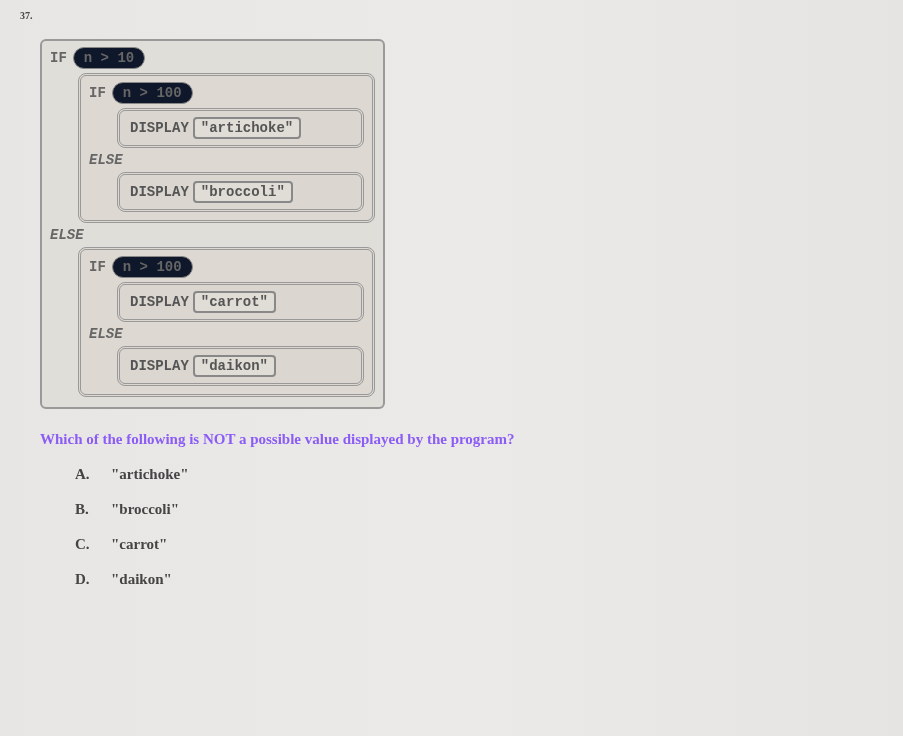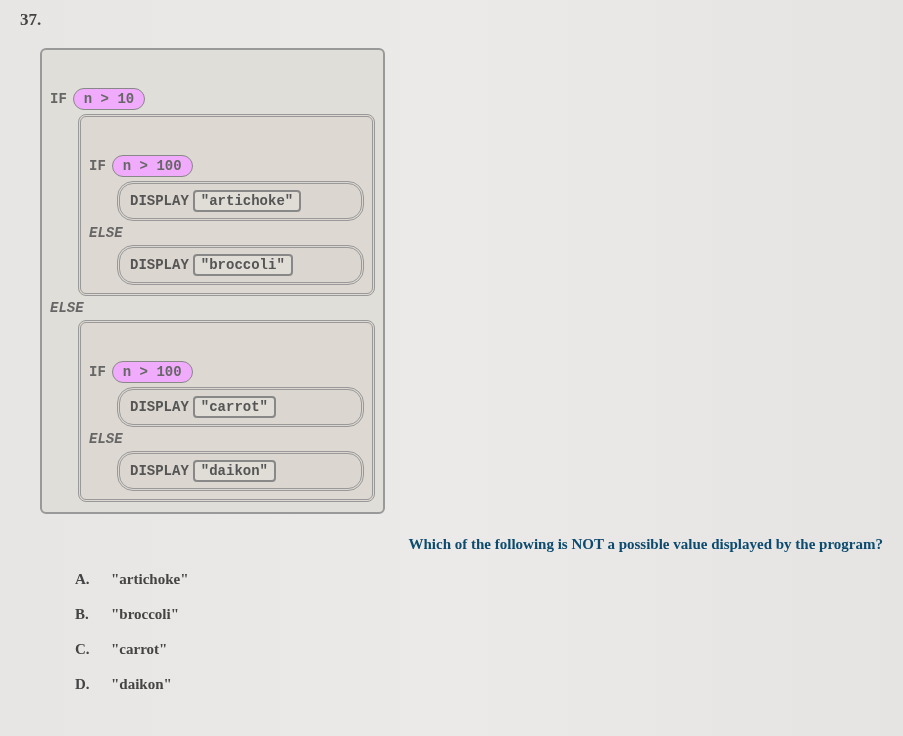--- a/index.html
+++ b/index.html
@@ -7,21 +7,21 @@
       width: 903px;
       height: 736px;
       background: linear-gradient(90deg, #e8e6e4 0%, #eceae8 50%, #e6e4e2 100%);
       font-family: Georgia, 'Times New Roman', serif;
       color: #3a3a3a;
       padding: 10px 20px;
       position: relative;
       overflow: hidden;
     }
     .question-header {
-      font-size: 17px;
+      font-size: 10px;
       font-weight: bold;
       color: #444;
       margin-bottom: 18px;
       display: flex;
       gap: 8px;
     }
     .q-num { flex-shrink: 0; }
     .q-text .mono {
       font-family: 'Courier New', monospace;
       font-weight: normal;
@@ -36,43 +36,42 @@
       font-family: 'Courier New', monospace;
       font-size: 14px;
       color: #555;
       font-weight: bold;
     }
     .if-row {
       display: flex;
       align-items: center;
       gap: 6px;
       color: #666;
-      margin-top: 32px;
     }
     .oval {
       border: 1.5px solid #888;
       border-radius: 14px;
       padding: 2px 10px;
-      background: #f0abfc;
+      background: #0f172a;
       display: inline-flex;
       align-items: center;
     }
     .nested-block {
       margin-top: 4px;
       margin-left: 28px;
       border: 3px double #999;
       border-radius: 8px;
       background: #ddd9d2;
       padding: 6px 8px 8px 8px;
     }
     .inner-block {
       margin-top: 4px;
       margin-left: 28px;
       border: 3px double #999;
-      border-radius: 16px;
+      border-radius: 8px;
       background: #dbd7d0;
       padding: 6px 10px;
       display: flex;
       align-items: center;
       gap: 2px;
     }
     .str-box {
       border: 2px solid #888;
       border-radius: 4px;
       padding: 1px 6px;
@@ -80,24 +79,24 @@
       margin-left: 2px;
     }
     .else-label {
       color: #666;
       margin-top: 4px;
       margin-bottom: 2px;
       font-style: italic;
     }
     .q-prompt {
       margin-top: 22px;
+      margin-left: 20px;
       font-size: 15px;
       font-weight: bold;
-      color: #0c4a6e;
-      text-align: right;
+      color: #8b5cf6;
     }
     .choices {
       margin-top: 18px;
       margin-left: 55px;
       font-size: 15px;
       font-weight: bold;
       color: #444;
     }
     .choice {
       margin-bottom: 18px;

